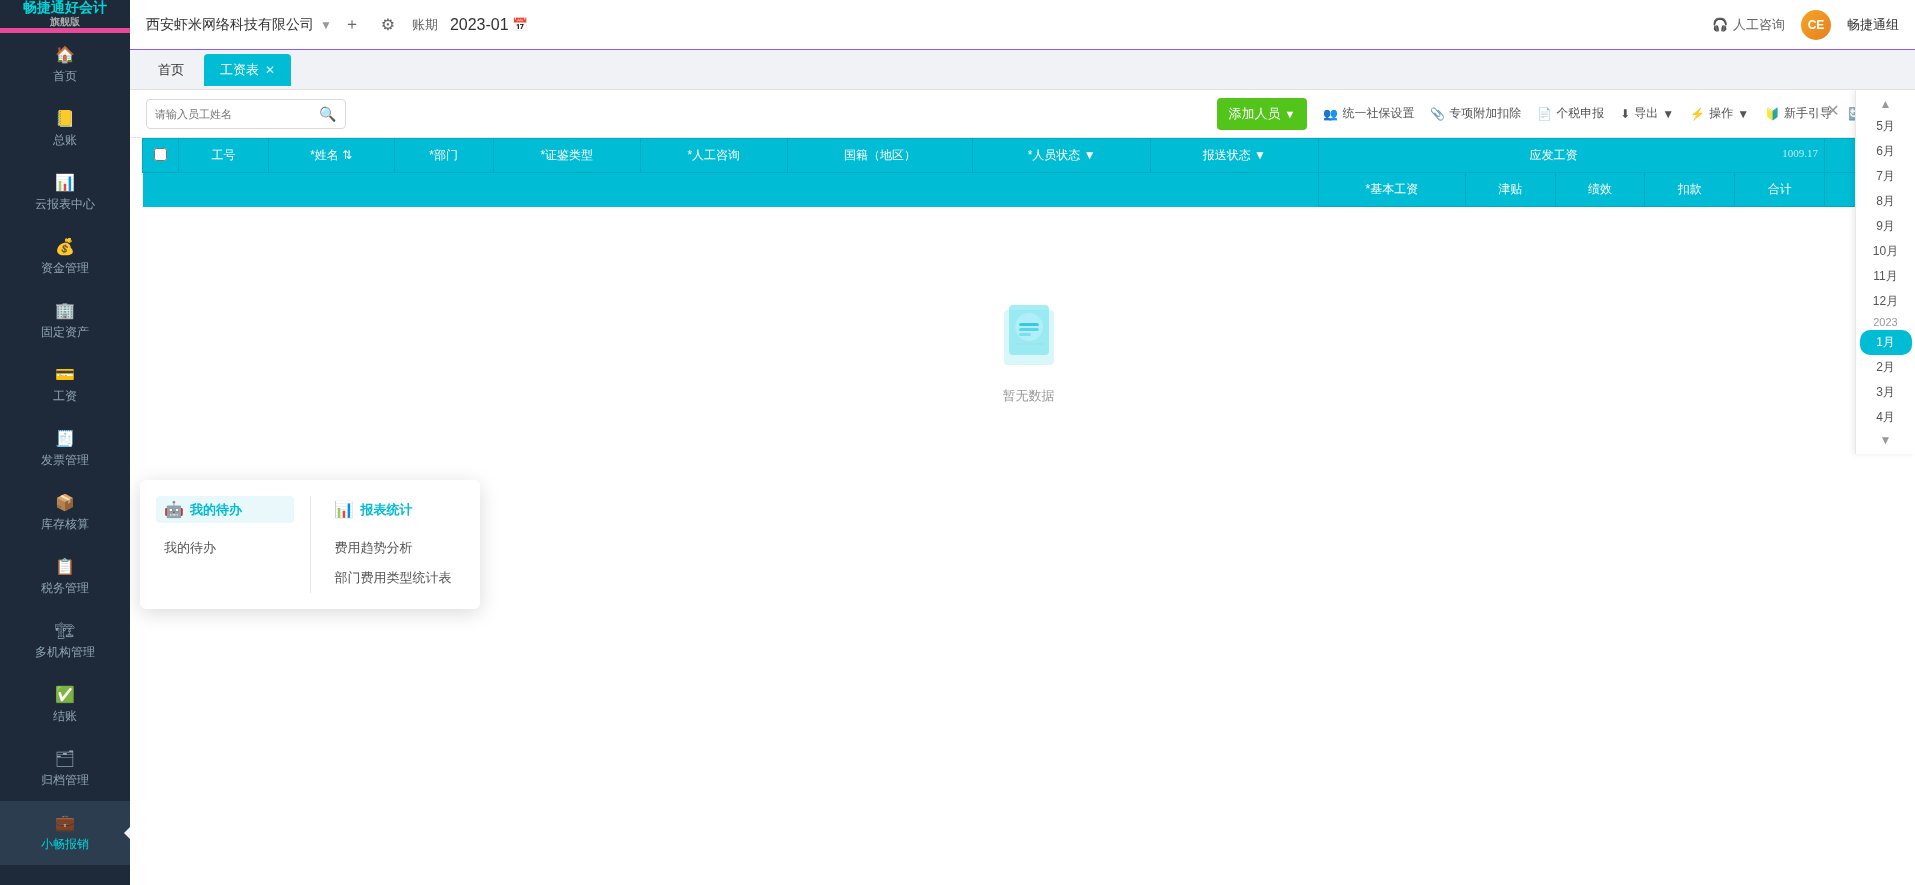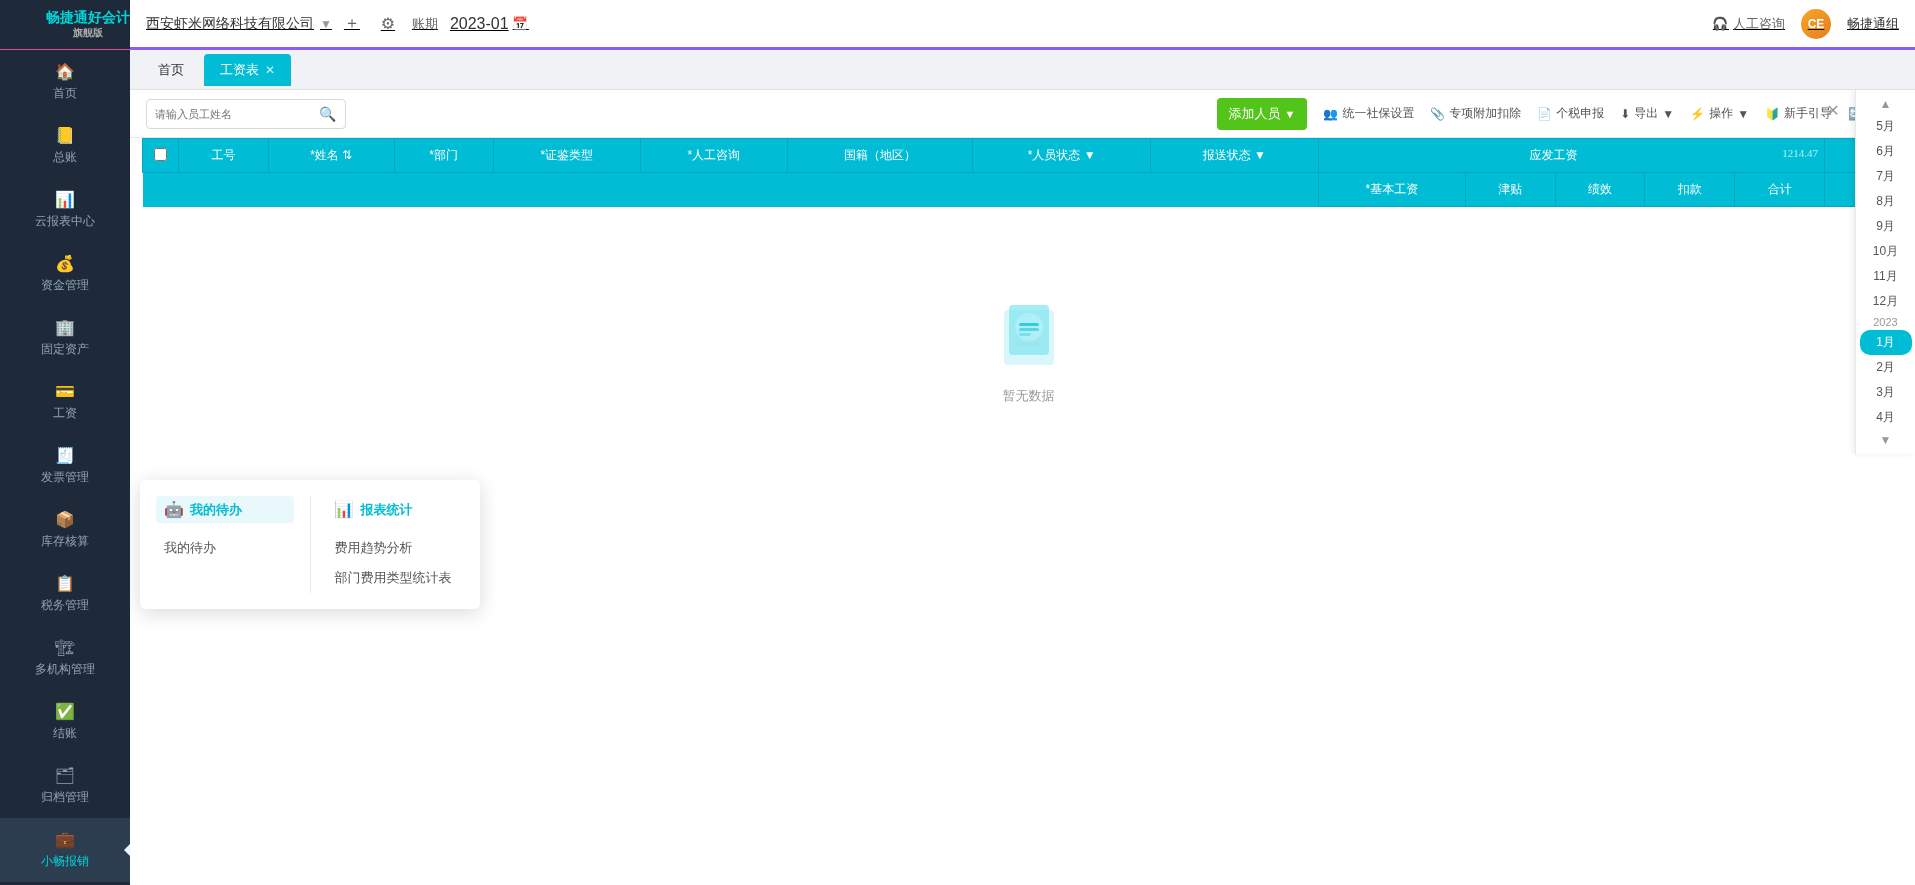--- a/index.html
+++ b/index.html
@@ -3,37 +3,37 @@
   <meta charset="utf-8">
   <style>
     * { box-sizing: border-box; margin: 0; padding: 0; }
     body { font-family: 'Microsoft YaHei', Arial, sans-serif; font-size: 13px; background: #f0f2f5; overflow: hidden; }
 
     
     .app-container { display: flex; height: 885px; width: 1915px; }
 
     
     .sidebar { width: 130px; background: #1e2a3a; display: flex; flex-direction: column; flex-shrink: 0; }
-    .sidebar-logo { height: 50px; background: #1e2a3a; display: flex; align-items: center; justify-content: flex-end; border-bottom: 1px solid #ec4899; }
+    .sidebar-logo { height: 33px; background: #1e2a3a; display: flex; align-items: center; justify-content: center; border-bottom: 5px solid #ec4899; }
     .sidebar-logo-inner { display: flex; flex-direction: column; align-items: center; }
     .sidebar-logo-text { color: #00d4d8; font-size: 14px; font-weight: bold; line-height: 1.2; }
     .sidebar-logo-sub { color: #aaa; font-size: 10px; font-weight: bold; }
     .sidebar-nav { flex: 1; overflow-y: auto; }
     .sidebar-nav::-webkit-scrollbar { width: 0; }
     .nav-item { display: flex; flex-direction: column; align-items: center; padding: 12px 5px; cursor: pointer; color: #8fa3b1; font-size: 12px; transition: background 0.2s; }
     .nav-item .nav-icon { font-size: 16px; margin-bottom: 4px; }
     .nav-item .nav-label { font-size: 12px; }
     .nav-item.xiaochang { background: #2d3d50; color: #00d4d8; position: relative; }
     .nav-item.xiaochang::after { content: ''; position: absolute; right: 0; top: 50%; transform: translateY(-50%); width: 0; height: 0; border-top: 6px solid transparent; border-bottom: 6px solid transparent; border-right: 6px solid #f0f2f5; }
 
     
     .main-area { flex: 1; display: flex; flex-direction: column; overflow: hidden; }
 
     
-    .top-bar { height: 50px; background: #fff; display: flex; align-items: center; padding: 5px 16px; border-bottom: 3px solid #8b5cf6; z-index: 10; text-decoration: underline; }
+    .top-bar { height: 50px; background: #fff; display: flex; align-items: center; padding: 5px 16px; border-bottom: 1px solid #8b5cf6; z-index: 10; }
     .company-selector { display: flex; align-items: center; gap: 6px; cursor: pointer; }
     .company-name { font-size: 14px; color: #333; }
     .company-arrow { color: #999; font-size: 12px; }
     .top-bar-actions { display: flex; align-items: center; gap: 12px; margin-left: 8px; }
     .top-bar-btn { width: 24px; height: 24px; display: flex; align-items: center; justify-content: center; cursor: pointer; color: #666; font-size: 16px; }
     .period-label { font-size: 13px; color: #666; margin-left: 12px; }
     .period-value { font-size: 16px; color: #333; margin-left: 12px; }
     .period-cal { margin-left: 4px; cursor: pointer; color: #666; }
     .top-bar-right { margin-left: auto; display: flex; align-items: center; gap: 16px; }
     .customer-service { display: flex; align-items: center; gap: 4px; color: #666; cursor: pointer; font-size: 13px; }
@@ -256,21 +256,21 @@
               <th>工号</th>
               <th>*姓名 ⇅</th>
               <th>*部门</th>
               <th>*证鉴类型</th>
               <th>*人工咨询</th>
               <th>国籍（地区）</th>
               <th>*人员状态 ▼</th>
               <th>报送状态 ▼</th>
               <th colspan="5" class="group-header" style="background:#00bcd4;color:#fff;">
                 应发工资
-                <span style="float:right;font-size:11px;color:#b3eef8;">1214.47</span>
+                <span style="float:right;font-size:11px;color:#b3eef8;">1009.17</span>
               </th>
               <th>操作</th>
             </tr>
             <tr class="table-header-row2">
               <th colspan="9" style="border:none;background:#00bcd4;"></th>
               <th>*基本工资</th>
               <th>津贴</th>
               <th>绩效</th>
               <th>扣款</th>
               <th>合计</th>

